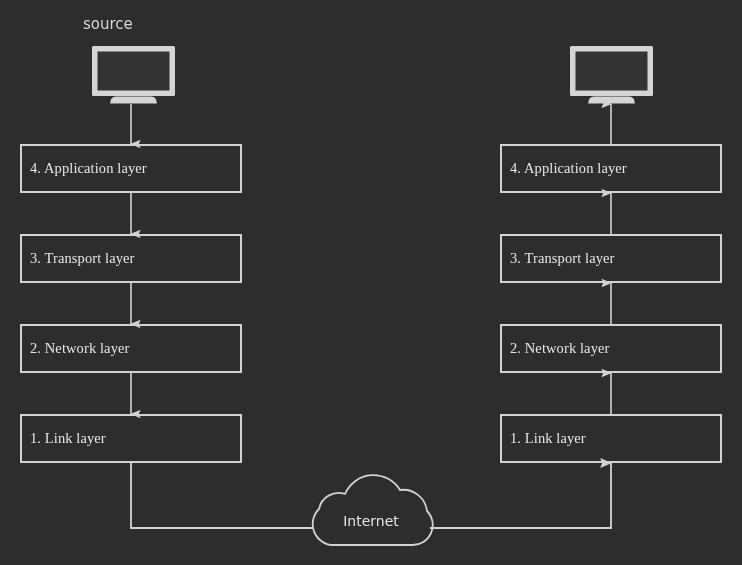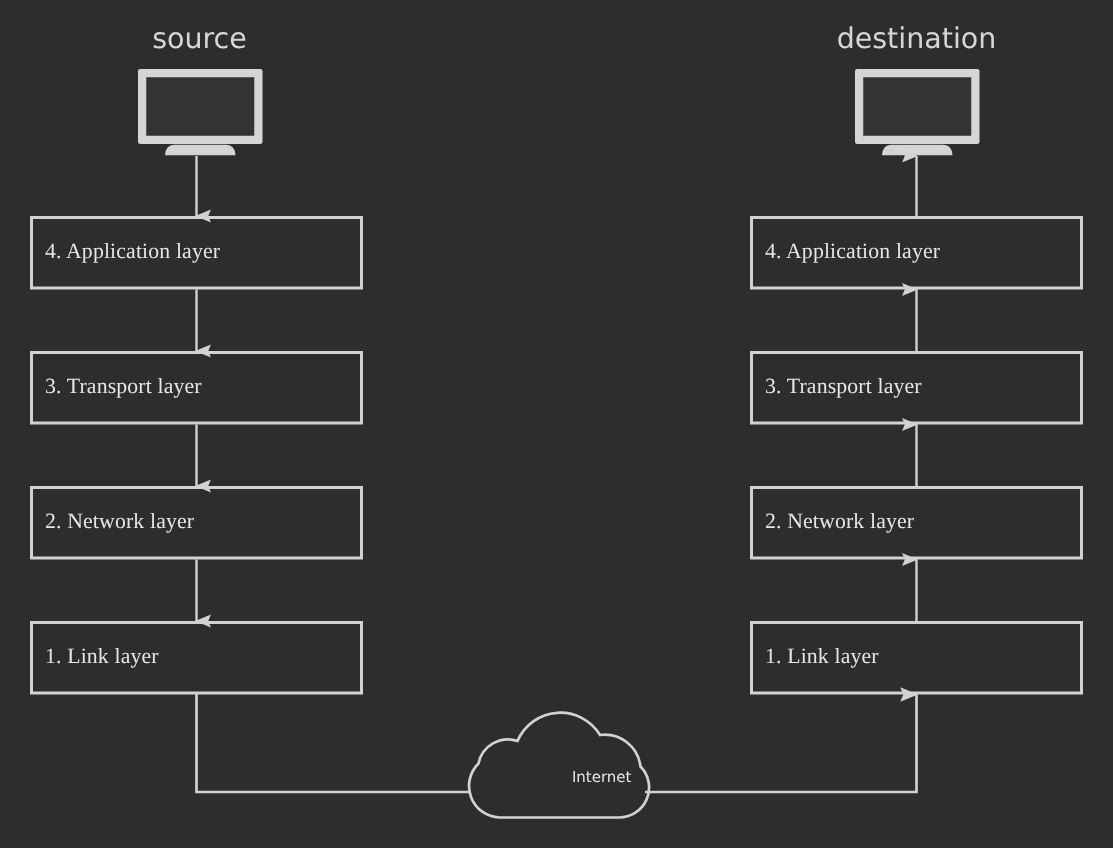--- a/index.html
+++ b/index.html
@@ -33,32 +33,31 @@
     color: #e6e6e6;
     font-size: 14.5px;
     line-height: 1;
     white-space: nowrap;
     letter-spacing: 0.1px;
     font-family: Liberation Serif, serif;
   }
   .endpoint-caption {
     position: absolute;
     color: #d6d6d6;
-    font-size: 19px;
+    font-size: 15px;
     line-height: 1;
     white-space: nowrap;
-    text-align: center;
   }
   .cloud-label {
     position: absolute;
     color: #e6e6e6;
-    font-size: 10px;
+    font-size: 14px;
     line-height: 1;
     white-space: nowrap;
-    text-align: right;
+    text-align: center;
   }
 </style>
 </head>
 <body>
 
 <div id="diagram-root">
 
   <svg class="layer" viewBox="0 0 742 565">
     <defs>
       <marker id="arrow-down" viewBox="0 0 10 10" refX="5" refY="9.2" markerWidth="7" markerHeight="7" orient="auto-start-reverse">
@@ -117,21 +116,20 @@
              A 21 21 0 0 1 319 509
              A 20 20 0 0 1 345 494
              A 31 31 0 0 1 400 490
              A 24 24 0 0 1 427 511
              A 20 20 0 0 1 412 545
              Z" fill="none" stroke="#d2d2d2" stroke-width="1.8"></path>
   </svg>
 
   <div class="endpoint-caption" style="left:83px; top:17px; width:100px;">source</div>
 
-  <div class="endpoint-caption" style="left:541px; top:17px; width:140px;">destination</div>
 
   <div class="node-label" style="left:30px; top:161px;">4. Application layer</div>
   <div class="node-label" style="left:30px; top:251px;">3. Transport layer</div>
   <div class="node-label" style="left:30px; top:341px;">2. Network layer</div>
   <div class="node-label" style="left:30px; top:431px;">1. Link layer</div>
 
   <div class="node-label" style="left:510px; top:161px;">4. Application layer</div>
   <div class="node-label" style="left:510px; top:251px;">3. Transport layer</div>
   <div class="node-label" style="left:510px; top:341px;">2. Network layer</div>
   <div class="node-label" style="left:510px; top:431px;">1. Link layer</div>

